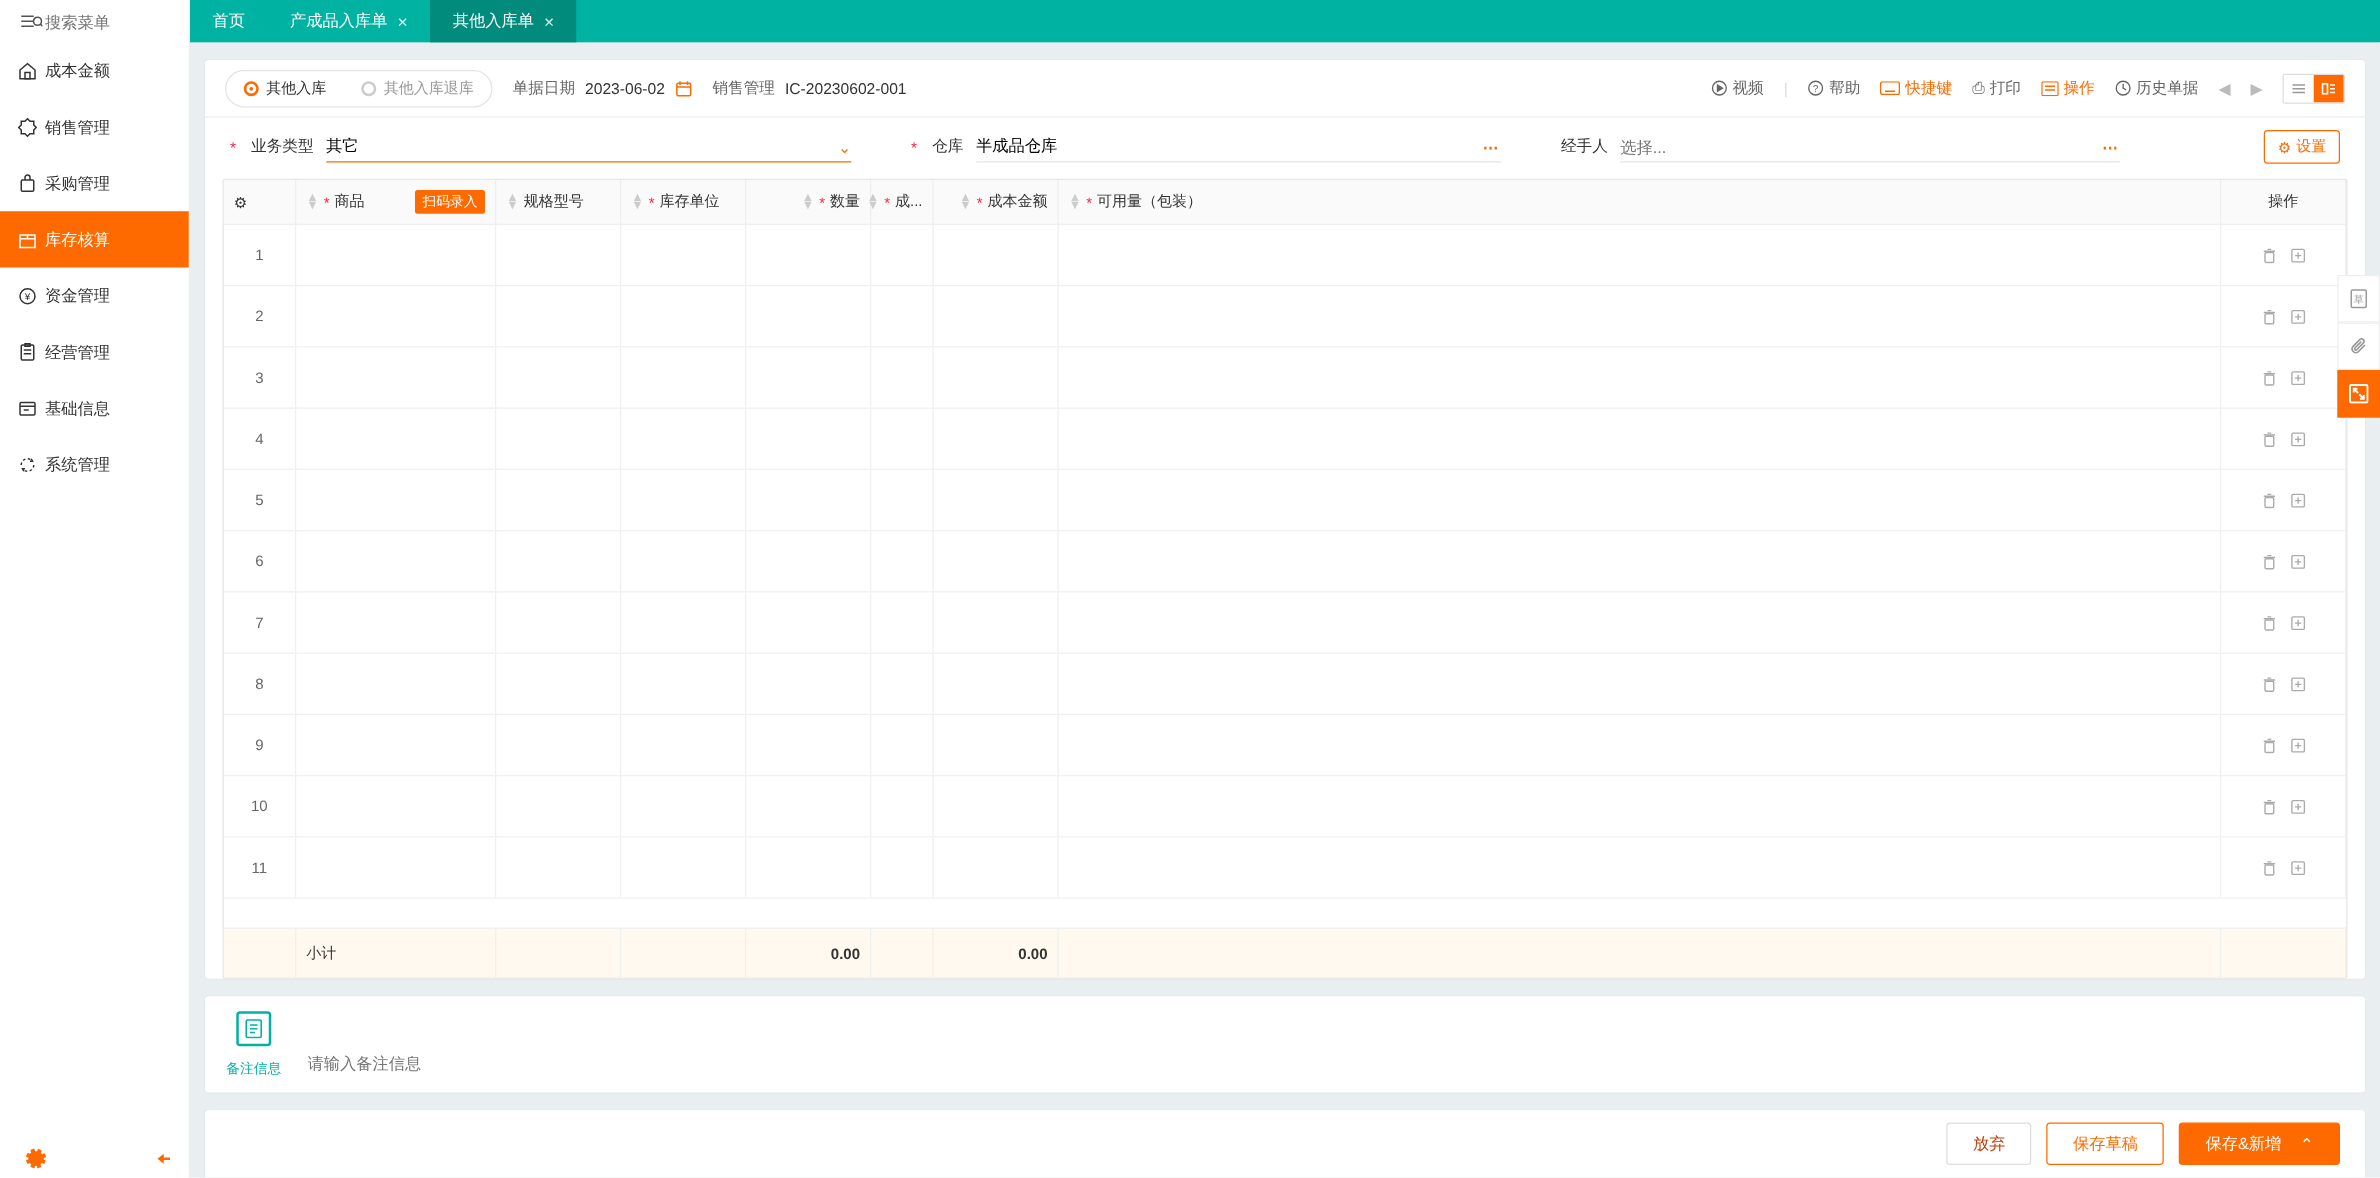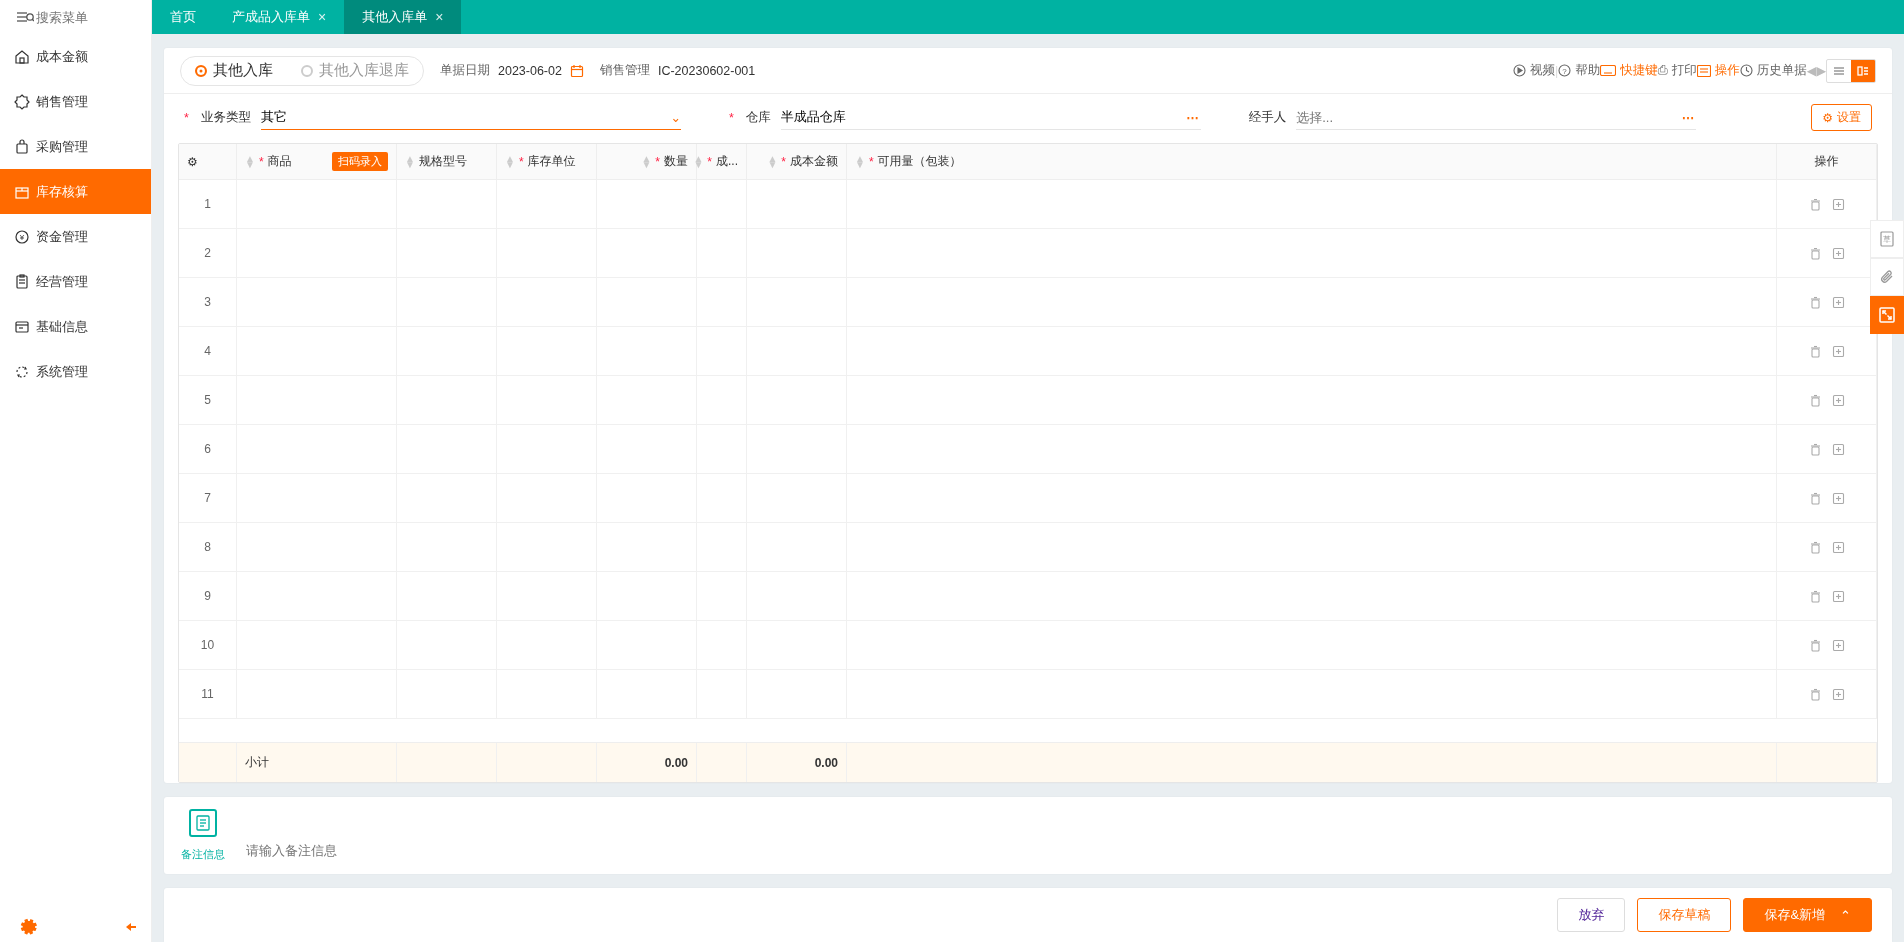--- a/index.html
+++ b/index.html
@@ -26,29 +26,29 @@
 .tabbar .right { margin-left:auto; display:flex; align-items:center; padding-right:8px; gap:6px; }
 .tabbar .right .btn { width:28px; height:28px; display:flex; align-items:center; justify-content:center; cursor:pointer; }
 
 
 .content { position:fixed; left:152px; top:34px; right:0; bottom:0; background:#e9eef1; padding:14px 12px 0 12px; display:flex; flex-direction:column; }
 .panel { background:#fff; border-radius:3px; display:flex; flex-direction:column; flex:1; min-height:0; box-shadow:0 0 2px rgba(0,0,0,.05); }
 
 
 .toolbar { display:flex; align-items:center; height:46px; border-bottom:1px solid #eee; padding:0 10px; gap:16px; }
 .rtabs { display:inline-flex; border:1px solid #e5e5e5; border-radius:20px; overflow:hidden; height:30px; background:#fff; margin-left:6px; }
-.rtab { display:flex; align-items:center; gap:6px; padding:0 14px; cursor:pointer; color:#999; font-size:15px; }
+.rtab { display:flex; align-items:center; gap:6px; padding:0 14px; cursor:pointer; color:#999; font-size:12px; }
 .rtab .r { width:12px; height:12px; border-radius:50%; border:2px solid #ccc; display:inline-block; }
 .rtab.sel .r { border-color:#ff6a00; box-shadow:inset 0 0 0 2.5px #fff, inset 0 0 0 12px #ff6a00; }
 .rtab.sel { color:#333; }
 .kv { display:flex; align-items:center; gap:8px; font-size:12.5px; }
 .kv .k { color:#666; }
 .kv .v { color:#333; }
 .cal-icn { color:#ff6a00; }
-.tl-right { margin-left:auto; display:flex; align-items:center; color:#666; font-size:12.5px; padding-right:6px; }
+.tl-right { margin-left:auto; display:flex; align-items:center; gap:16px; color:#666; font-size:12.5px; padding-right:6px; }
 .tl-right .lk { display:flex; align-items:center; gap:4px; cursor:pointer; }
 .tl-right .orange { color:#ff6a00; }
 .vt { display:inline-flex; border:1px solid #ddd; border-radius:2px; overflow:hidden; }
 .vt span { width:24px; height:22px; display:flex; align-items:center; justify-content:center; cursor:pointer; }
 .vt .on { background:#ff6a00; color:#fff; }
 
 
 .formrow { display:flex; align-items:center; padding:10px 20px 2px 20px; gap:48px; }
 .fld { display:flex; align-items:center; gap:10px; font-size:12.5px; }
 .fld .req { color:#f24; margin-right:2px; }
@@ -83,21 +83,21 @@
 
 
 .remark { background:#fff; margin-top:14px; border-radius:3px; padding:12px 16px; display:flex; align-items:center; gap:20px; box-shadow:0 0 2px rgba(0,0,0,.05); }
 .remark .ic { width:46px; display:flex; flex-direction:column; align-items:center; gap:10px; color:#00b2a2; font-size:11px; }
 .remark .ic .sq { width:28px; height:28px; border:2px solid #00b2a2; border-radius:3px; display:flex; align-items:center; justify-content:center; }
 .remark textarea { flex:1; border:none; outline:none; resize:none; font-size:13px; font-family:inherit; color:#333; height:20px;margin-top:32px; }
 
 
 .bottom { background:#fff; margin-top:14px; margin-bottom:0; height:54px; border-radius:3px 3px 0 0; display:flex; align-items:center; justify-content:flex-end; gap:12px; padding:0 20px; box-shadow:0 0 2px rgba(0,0,0,.05); }
 .btn { height:34px; padding:0 20px; border-radius:3px; font-size:13px; cursor:pointer; display:flex; align-items:center; gap:6px; }
-.btn.ghost { border:1px solid #ddd; background:#fff; color:#4c1d95; }
+.btn.ghost { border:1px solid #ddd; background:#fff; color:#c2410c; }
 .btn.outline { border:1px solid #ff6a00; background:#fff; color:#ff6a00; }
 .btn.primary { border:1px solid #ff6a00; background:#ff6a00; color:#fff;gap:15px; }
 
 
 .rail { position:fixed; right:0; top:220px; width:34px; display:flex; flex-direction:column; gap:0; }
 .rail .ritem { width:34px; height:38px; background:#fff; display:flex; align-items:center; justify-content:center; color:#999; cursor:pointer; border:1px solid #eee; }
 .rail .ritem.on { background:#ff6a00; color:#fff; border-color:#ff6a00; }
 
 svg { display:block; }
 </style>

